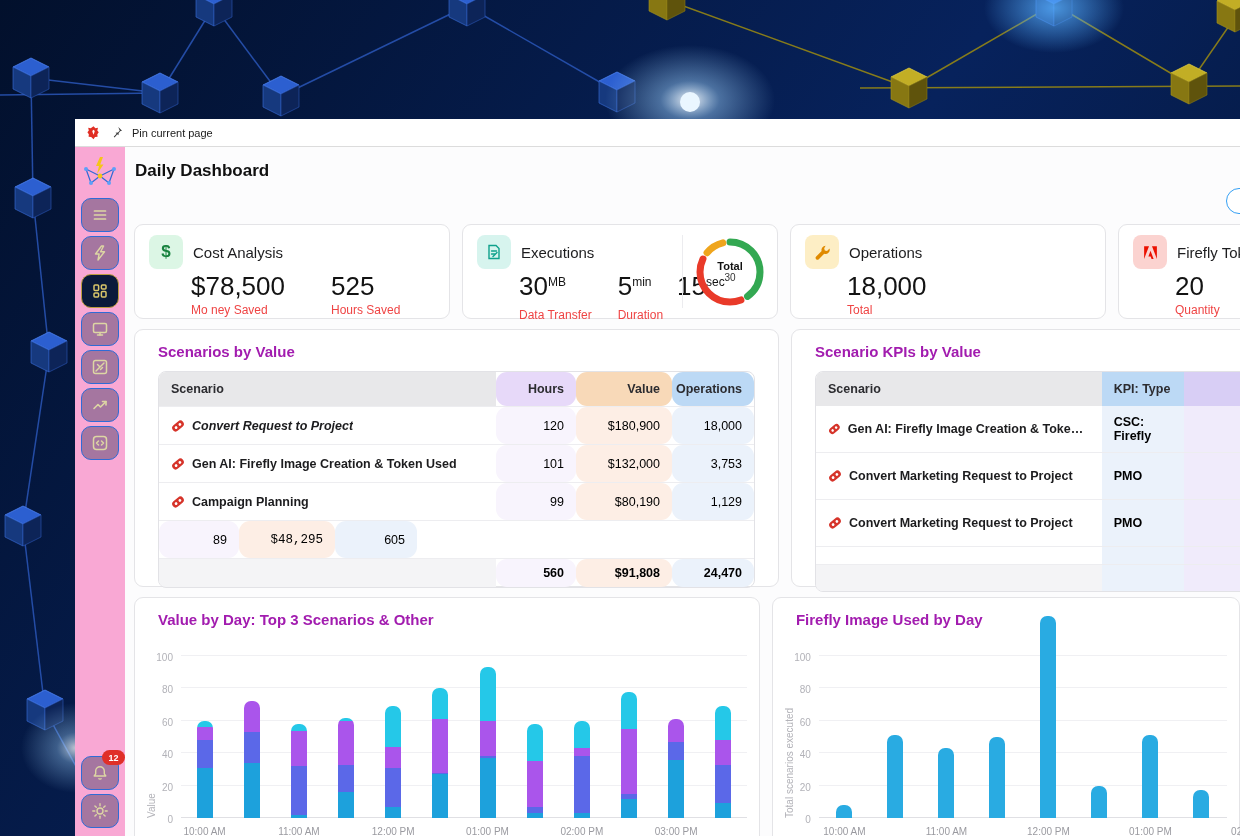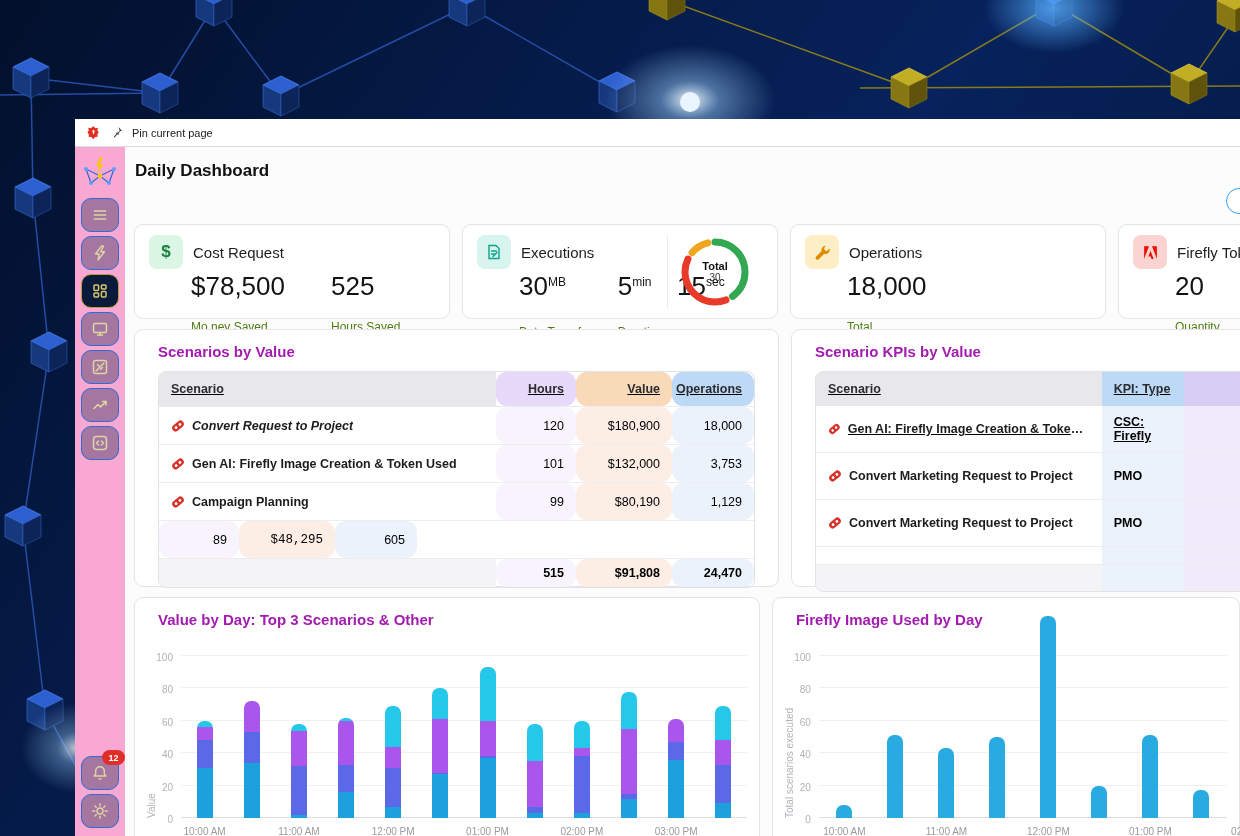--- a/index.html
+++ b/index.html
@@ -42,41 +42,41 @@
   .card{flex:none;width:316px;height:95px;box-sizing:border-box;background:#fff;
     border:1px solid #e4e4e7;border-radius:9px;padding:10px 14px;}
   .card-head{display:flex;align-items:center;gap:10px;}
   .icon-box{width:34px;height:34px;border-radius:8px;display:flex;align-items:center;
     justify-content:center;flex:none;}
   .card-title{font-size:15px;color:#1d1d1f;}
   .metrics{display:flex;gap:46px;margin:2px 0 0 42px;}
   .metrics.tight{gap:26px;}
   .big{font-size:26px;color:#131313;line-height:30px;white-space:nowrap;}
   .unit{font-size:12px;display:inline-block;transform:translateY(-9px);}
-  .metric-label{font-size:12px;color:#4d7c0f;margin-top:19px;white-space:nowrap;}
-  .card.exec{display:flex;padding-right:15px;}
+  .metric-label{font-size:12px;color:#ef4444;margin-top:2px;white-space:nowrap;}
+  .card.exec{display:flex;padding-right:0;}
   .exec-left{flex:1;min-width:0;}
   .exec-donut{width:94px;flex:none;border-left:1px solid #ececef;position:relative;
     display:flex;align-items:center;justify-content:center;}
   .donut-center{position:absolute;text-align:center;line-height:11px;}
   .donut-center .t{font-size:11px;font-weight:700;color:#111;}
   .donut-center .v{font-size:10px;color:#333;}
 
   
   .panels-row{display:flex;gap:12px;margin-top:10px;}
   .panel{box-sizing:border-box;background:#fff;border:1px solid #e4e4e7;border-radius:9px;
     padding:13px 23px;}
   .panel-title{font-size:15px;font-weight:700;color:#a21caf;}
   .panel.scenarios{width:645px;height:258px;}
   .panel.kpis{width:482px;height:258px;}
 
   
   .tbl{margin-top:11px;border:1px solid #e2e2e6;border-radius:8px;overflow:hidden;font-size:12.5px;}
   .tr{display:flex;border-top:1px solid #ededf0;}
-  .tr:first-child{border-top:none;text-decoration:underline;}
+  .tr:first-child{border-top:none;}
   .cell{box-sizing:border-box;padding:0 12px;display:flex;align-items:center;min-width:0;}
   .num{justify-content:flex-end;border-radius:11px;}
   .th{font-weight:700;color:#2c2c30;height:34px;}
   .h-scen{background:#e8e8ea;}
   .h-hours{background:#e7d9f9;}
   .h-value{background:#f8d9b8;}
   .h-ops{background:#bcd9f5;}
   .h-extra{background:#d8cef5;}
   .c-hours{background:#f8f4fd;}
   .c-value{background:#fdeee5;}
@@ -285,21 +285,21 @@
           <div class="partial-btn"></div>
         </div>
 
         <div class="cards-row">
 
           <div class="card">
             <div class="card-head">
               <div class="icon-box" style="background:#dcf6e5;color:#18833f;">
                 <span style="font-size:17px;font-weight:700;">$</span>
               </div>
-              <span class="card-title">Cost Request</span>
+              <span class="card-title">Cost Analysis</span>
             </div>
             <div class="metrics">
               <div>
                 <div class="big">$78,500</div>
                 <div class="metric-label">Mo ney Saved</div>
               </div>
               <div>
                 <div class="big">525</div>
                 <div class="metric-label">Hours Saved</div>
               </div>
@@ -437,21 +437,21 @@
                   <div class="cell num c-value" style="width: 96px;">$80,190</div>
                   <div class="cell num c-ops" style="width: 82px;">1,129</div>
                 </div>
                 <div class="tr" style="height: 37px;">
                   <div class="cell num c-hours" style="width: 80px;">89</div>
                   <div class="cell num c-value" style="width: 96px; font-family: Liberation Mono, monospace;">$48,295</div>
                   <div class="cell num c-ops" style="width: 82px;">605</div>
                 </div>
                 <div class="tr" style="height: 28px;">
                   <div class="cell c-gray" style="width: 337px;"></div>
-                  <div class="cell num bold c-hours" style="width: 80px;">515</div>
+                  <div class="cell num bold c-hours" style="width: 80px;">560</div>
                   <div class="cell num bold c-value" style="width: 96px;">$91,808</div>
                   <div class="cell num bold c-ops" style="width: 82px;">24,470</div>
                 </div>
               </div>
           </div>
           <div class="panel kpis">
             <div class="panel-title">Scenario KPIs by Value</div>
             <div class="tbl">
                 <div class="tr">
                   <div class="cell th h-scen" style="width: 322px;">Scenario</div>

